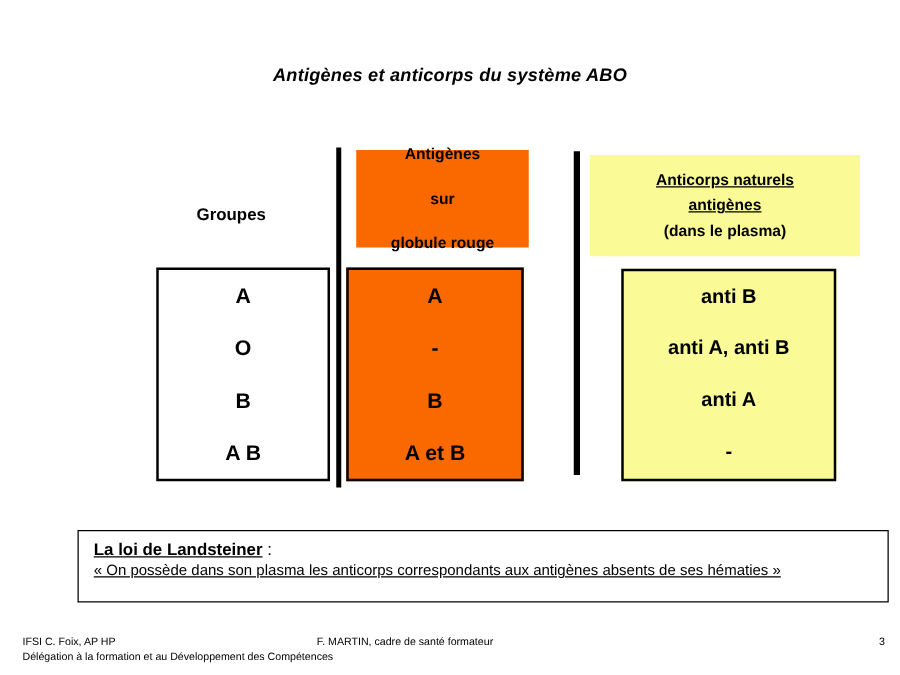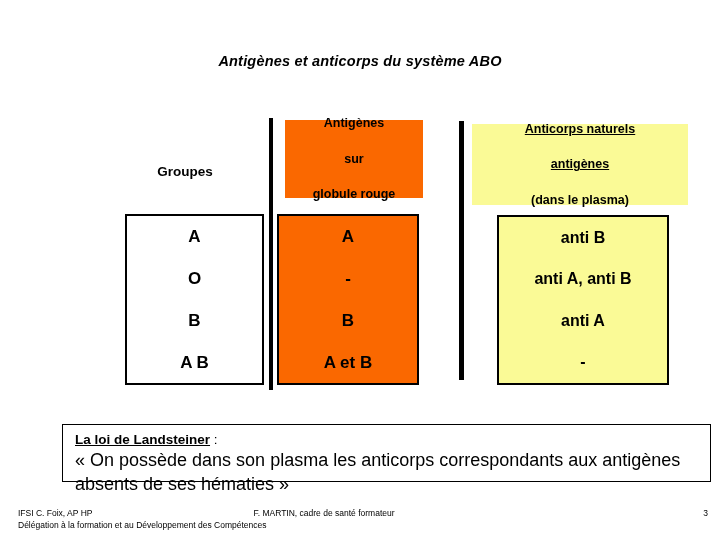--- a/index.html
+++ b/index.html
@@ -67,21 +67,21 @@
     position: absolute;
     left: 472px;
     top: 124px;
     width: 216px;
     height: 81px;
     background: #FAFA96;
     display: flex;
     flex-direction: column;
     align-items: center;
     justify-content: center;
-    gap: 21px;
+    gap: 6px;
   }
   .hdr-yellow span {
     font-size: 12.5px;
     font-weight: bold;
     line-height: 1.15;
   }
   .hdr-yellow span.ul {
     text-decoration: underline;
   }
 
@@ -158,22 +158,23 @@
   }
   .law-line1 {
     font-size: 13.5px;
     line-height: 1.35;
   }
   .law-title {
     font-weight: bold;
     text-decoration: underline;
   }
   .law-body {
-    font-size: 18px;
+    font-size: 12px;
     line-height: 1.3;
+    text-decoration: underline;
   }
 
   
   .footer {
     position: absolute;
     left: 0;
     top: 505px;
     width: 720px;
     height: 35px;
     font-size: 8.5px;

